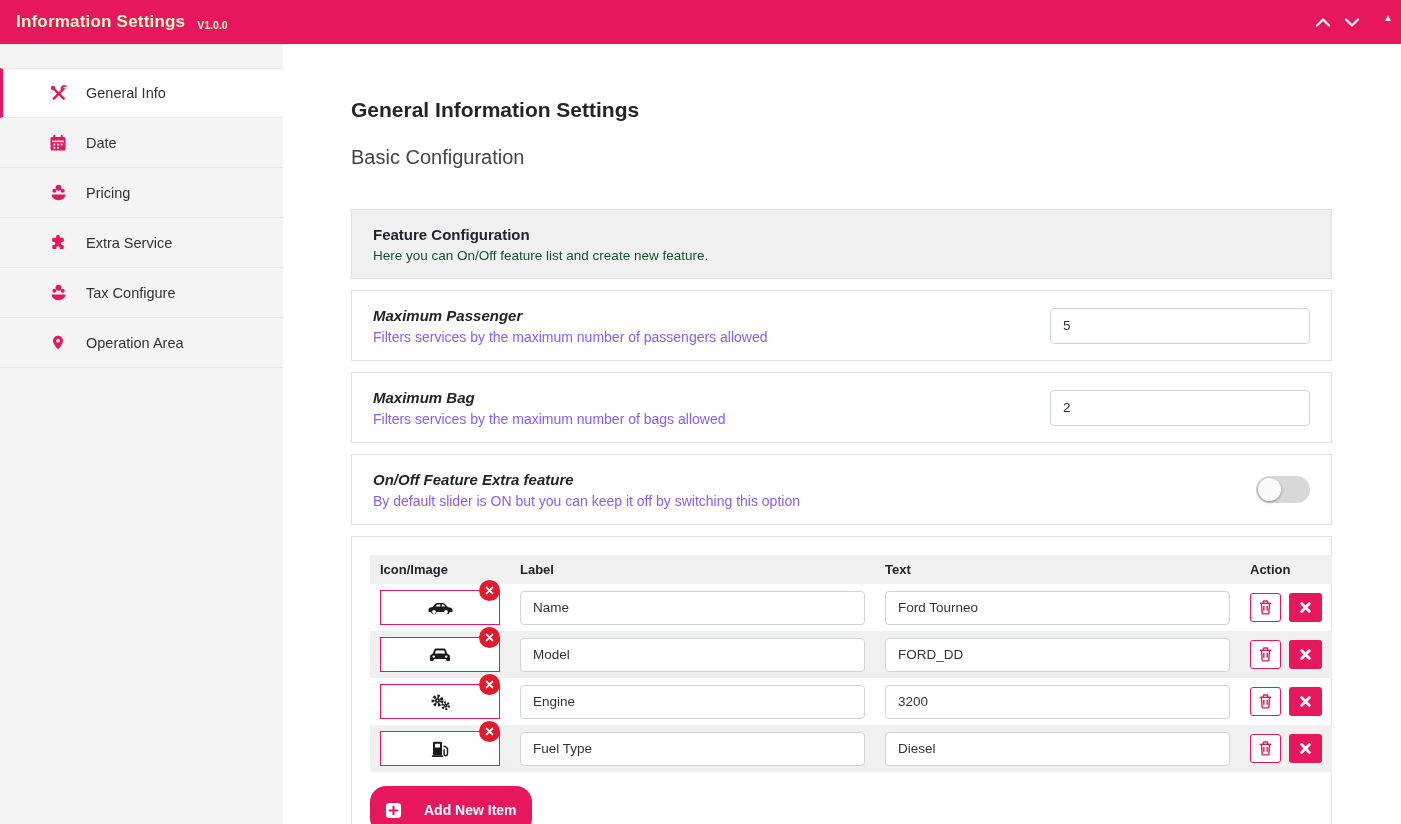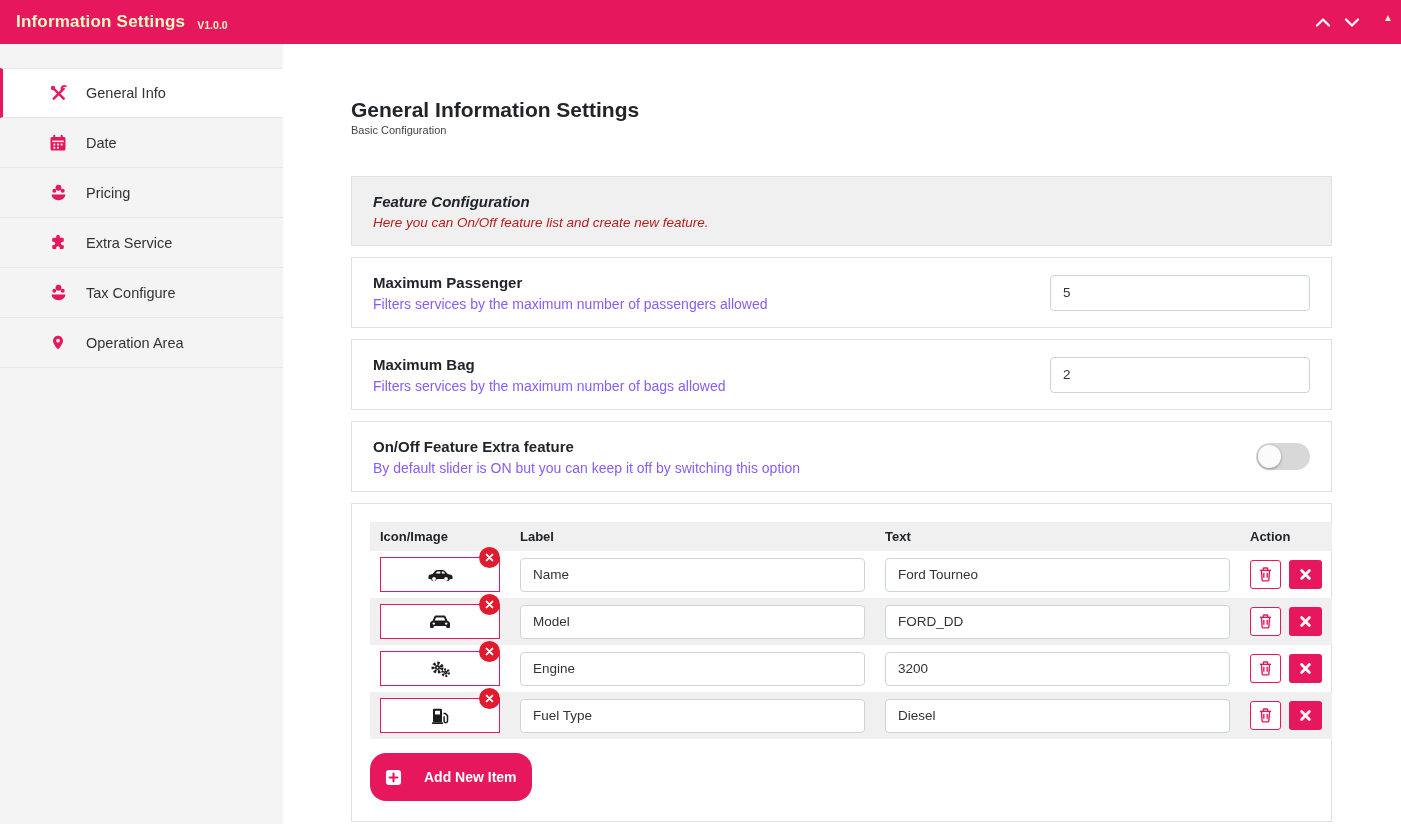--- a/index.html
+++ b/index.html
@@ -23,32 +23,32 @@
   .side-item { height:50px; display:flex; align-items:center; gap:18px;
     padding-left:48px; border-bottom:1px solid #e7e7e7; font-size:14.5px;
     color:#333; cursor:pointer; background:transparent; }
   .side-item:first-child { border-top:1px solid #e7e7e7; }
   .side-item .s-icon { color:#e6175c; width:20px; display:flex; justify-content:center; align-items:center; }
   .side-item.active { background:#fff; border-left:3px solid #e6175c; padding-left:45px; }
 
   
   .main { flex:1; padding:54px 68px 0 68px; overflow:hidden; }
   .page-title { font-size:21px; font-weight:bold; color:#212529; }
-  .page-subtitle { font-size:11px; color:#444; margin-top:2px; }
+  .page-subtitle { font-size:20px; color:#444; margin-top:24px; }
 
   .sections { margin-top:40px; width:981px; display:flex; flex-direction:column; gap:11px; }
   .section { border:1px solid #e0e0e0; background:#fff; }
 
-  .section-head { background:#f0f0f0; padding:16px 21px 15px 21px;font-style:italic; }
+  .section-head { background:#f0f0f0; padding:16px 21px 15px 21px; }
   .sec-title { font-size:15px; font-weight:bold; }
-  .sec-desc { font-size:13.5px; margin-top:5px; color:#b91c1c; }
+  .sec-desc { font-size:13.5px; margin-top:5px; color:#14532d; }
 
   .setting-row { display:flex; align-items:center; justify-content:space-between;
     padding:15px 21px; min-height:71px; }
-  .setting-label { font-size:15px; font-weight:bold; }
+  .setting-label { font-size:15px; font-weight:bold;font-style:italic; }
   .setting-desc { font-size:14px; margin-top:5px; color:#8b5cf6; }
 
   .control { width:260px; height:36px; border:1px solid #ced4da; border-radius:4px;
     padding:0 12px; font-size:13.5px; color:#333; background:#fff; outline:none;
     font-family:"Liberation Sans", sans-serif; }
 
   
   .toggle { width:54px; height:27px; border-radius:14px; background:#d8d8d8;
     position:relative; cursor:pointer; flex-shrink:0; }
   .toggle .knob { position:absolute; top:2px; left:2px; width:23px; height:23px;

